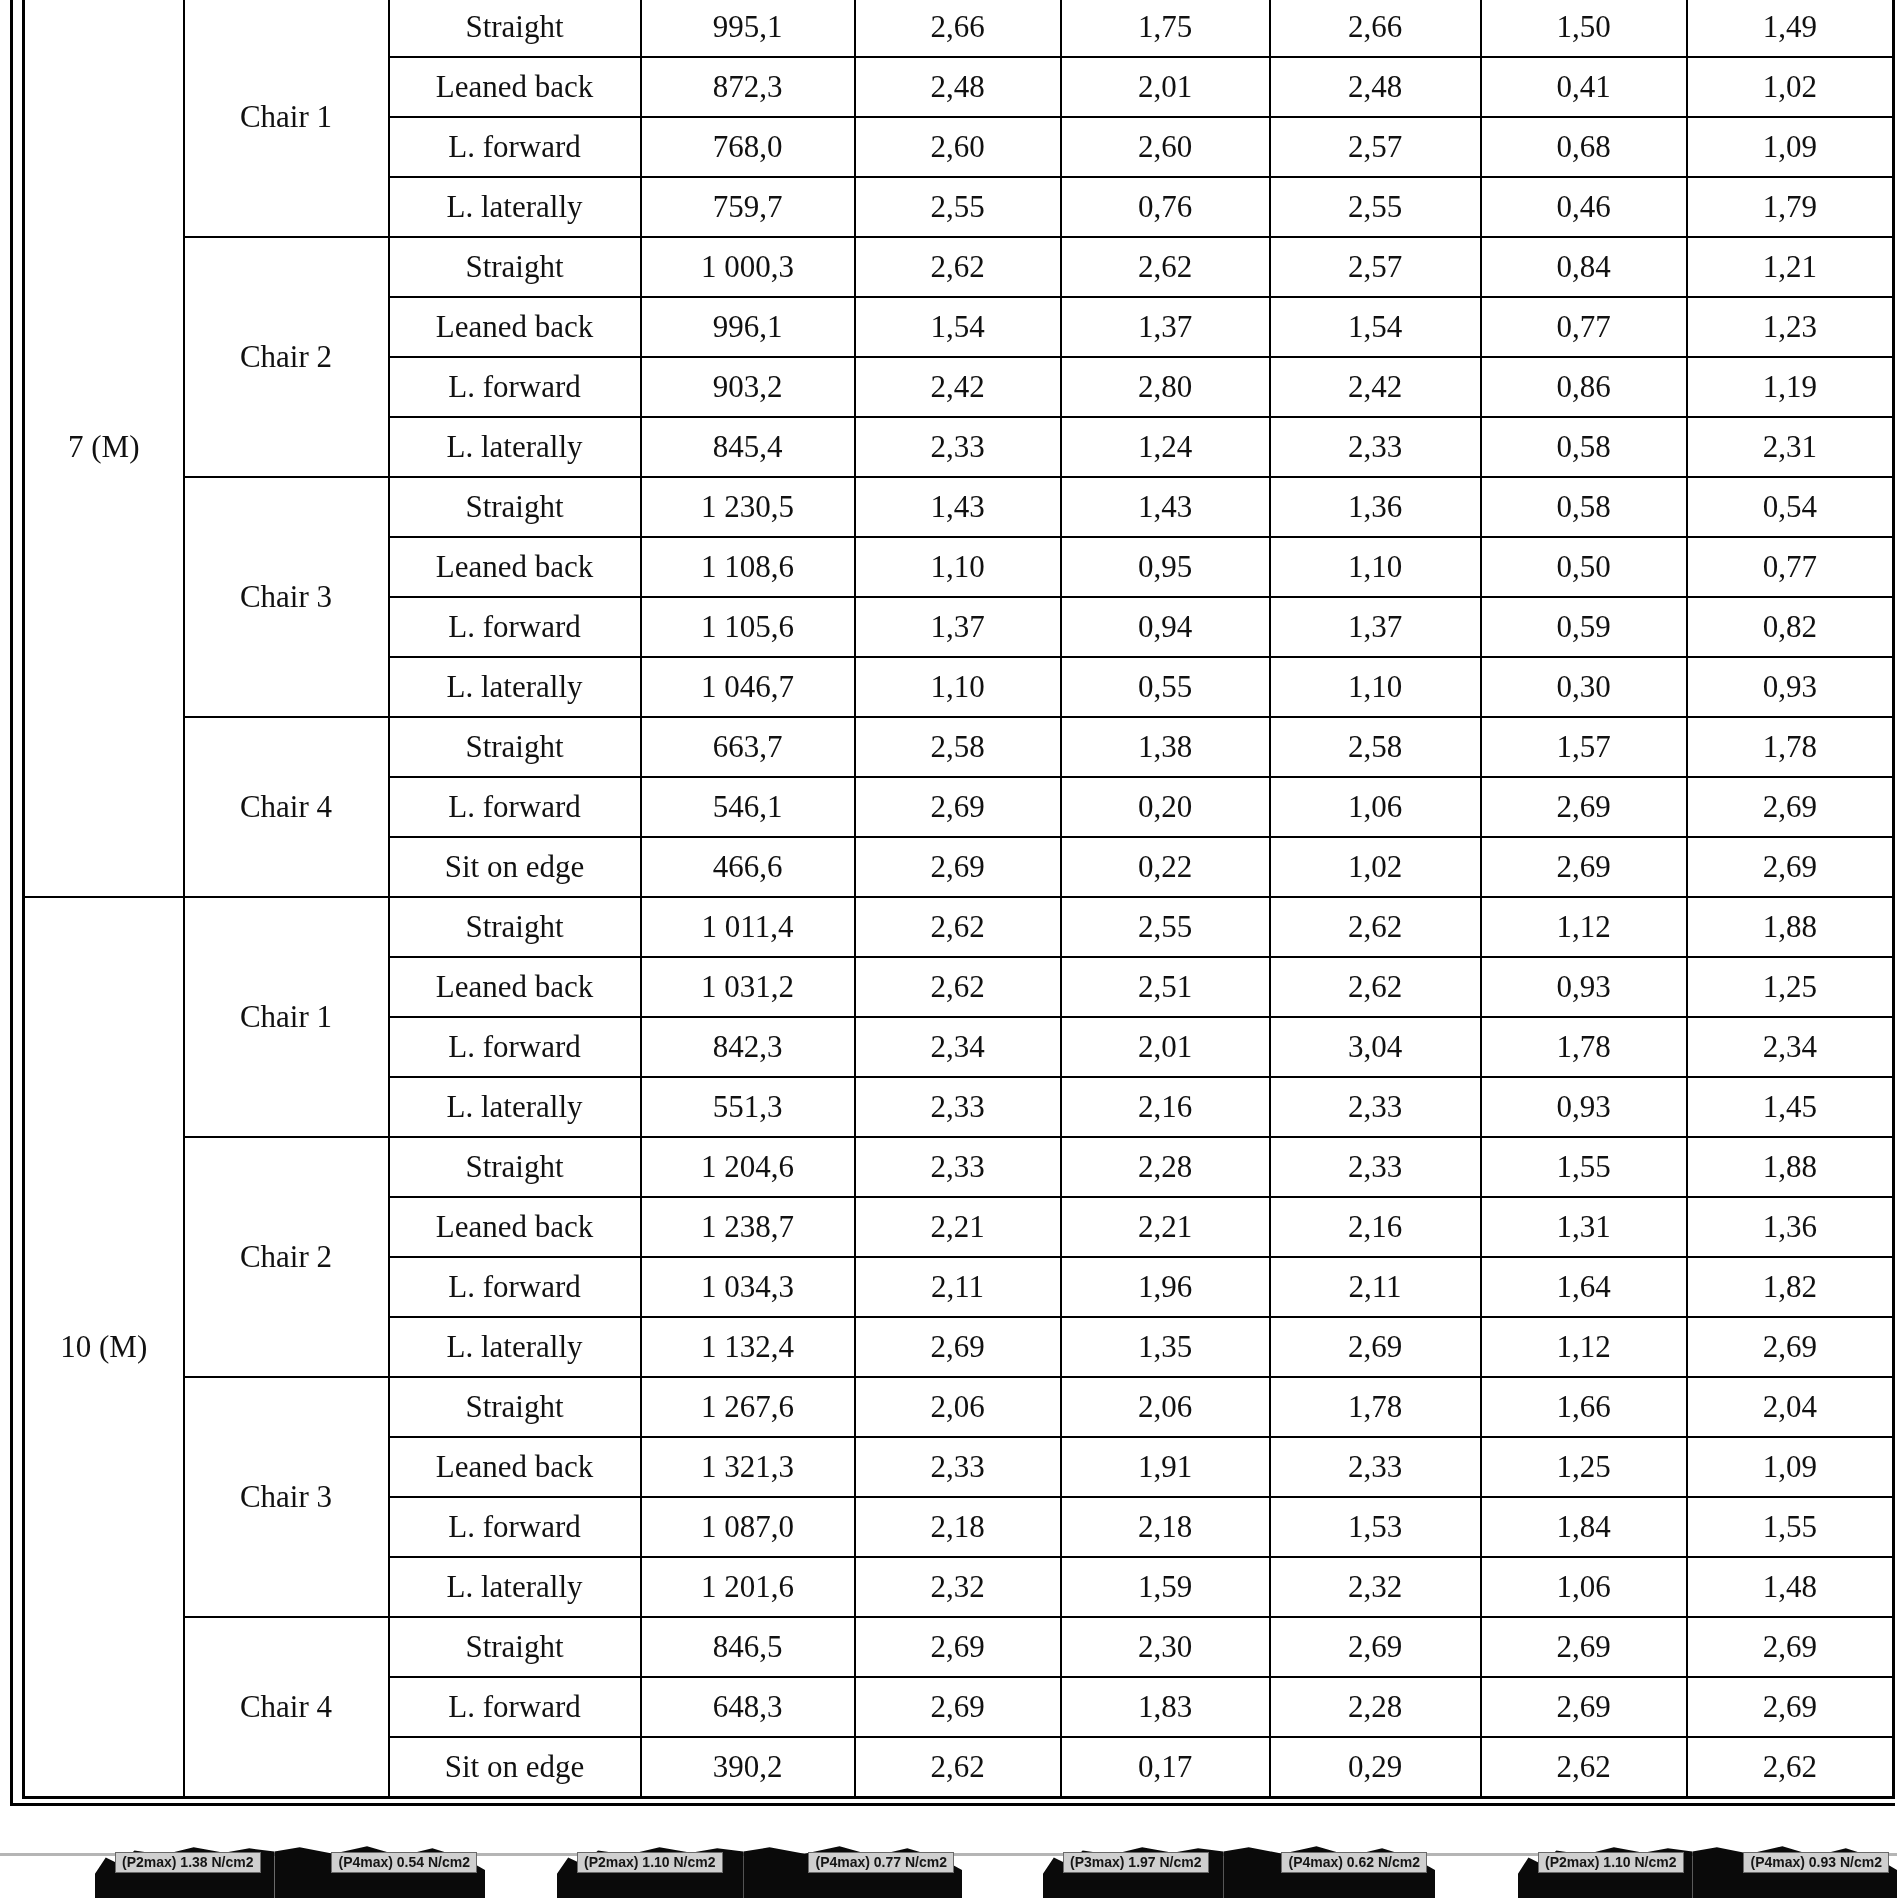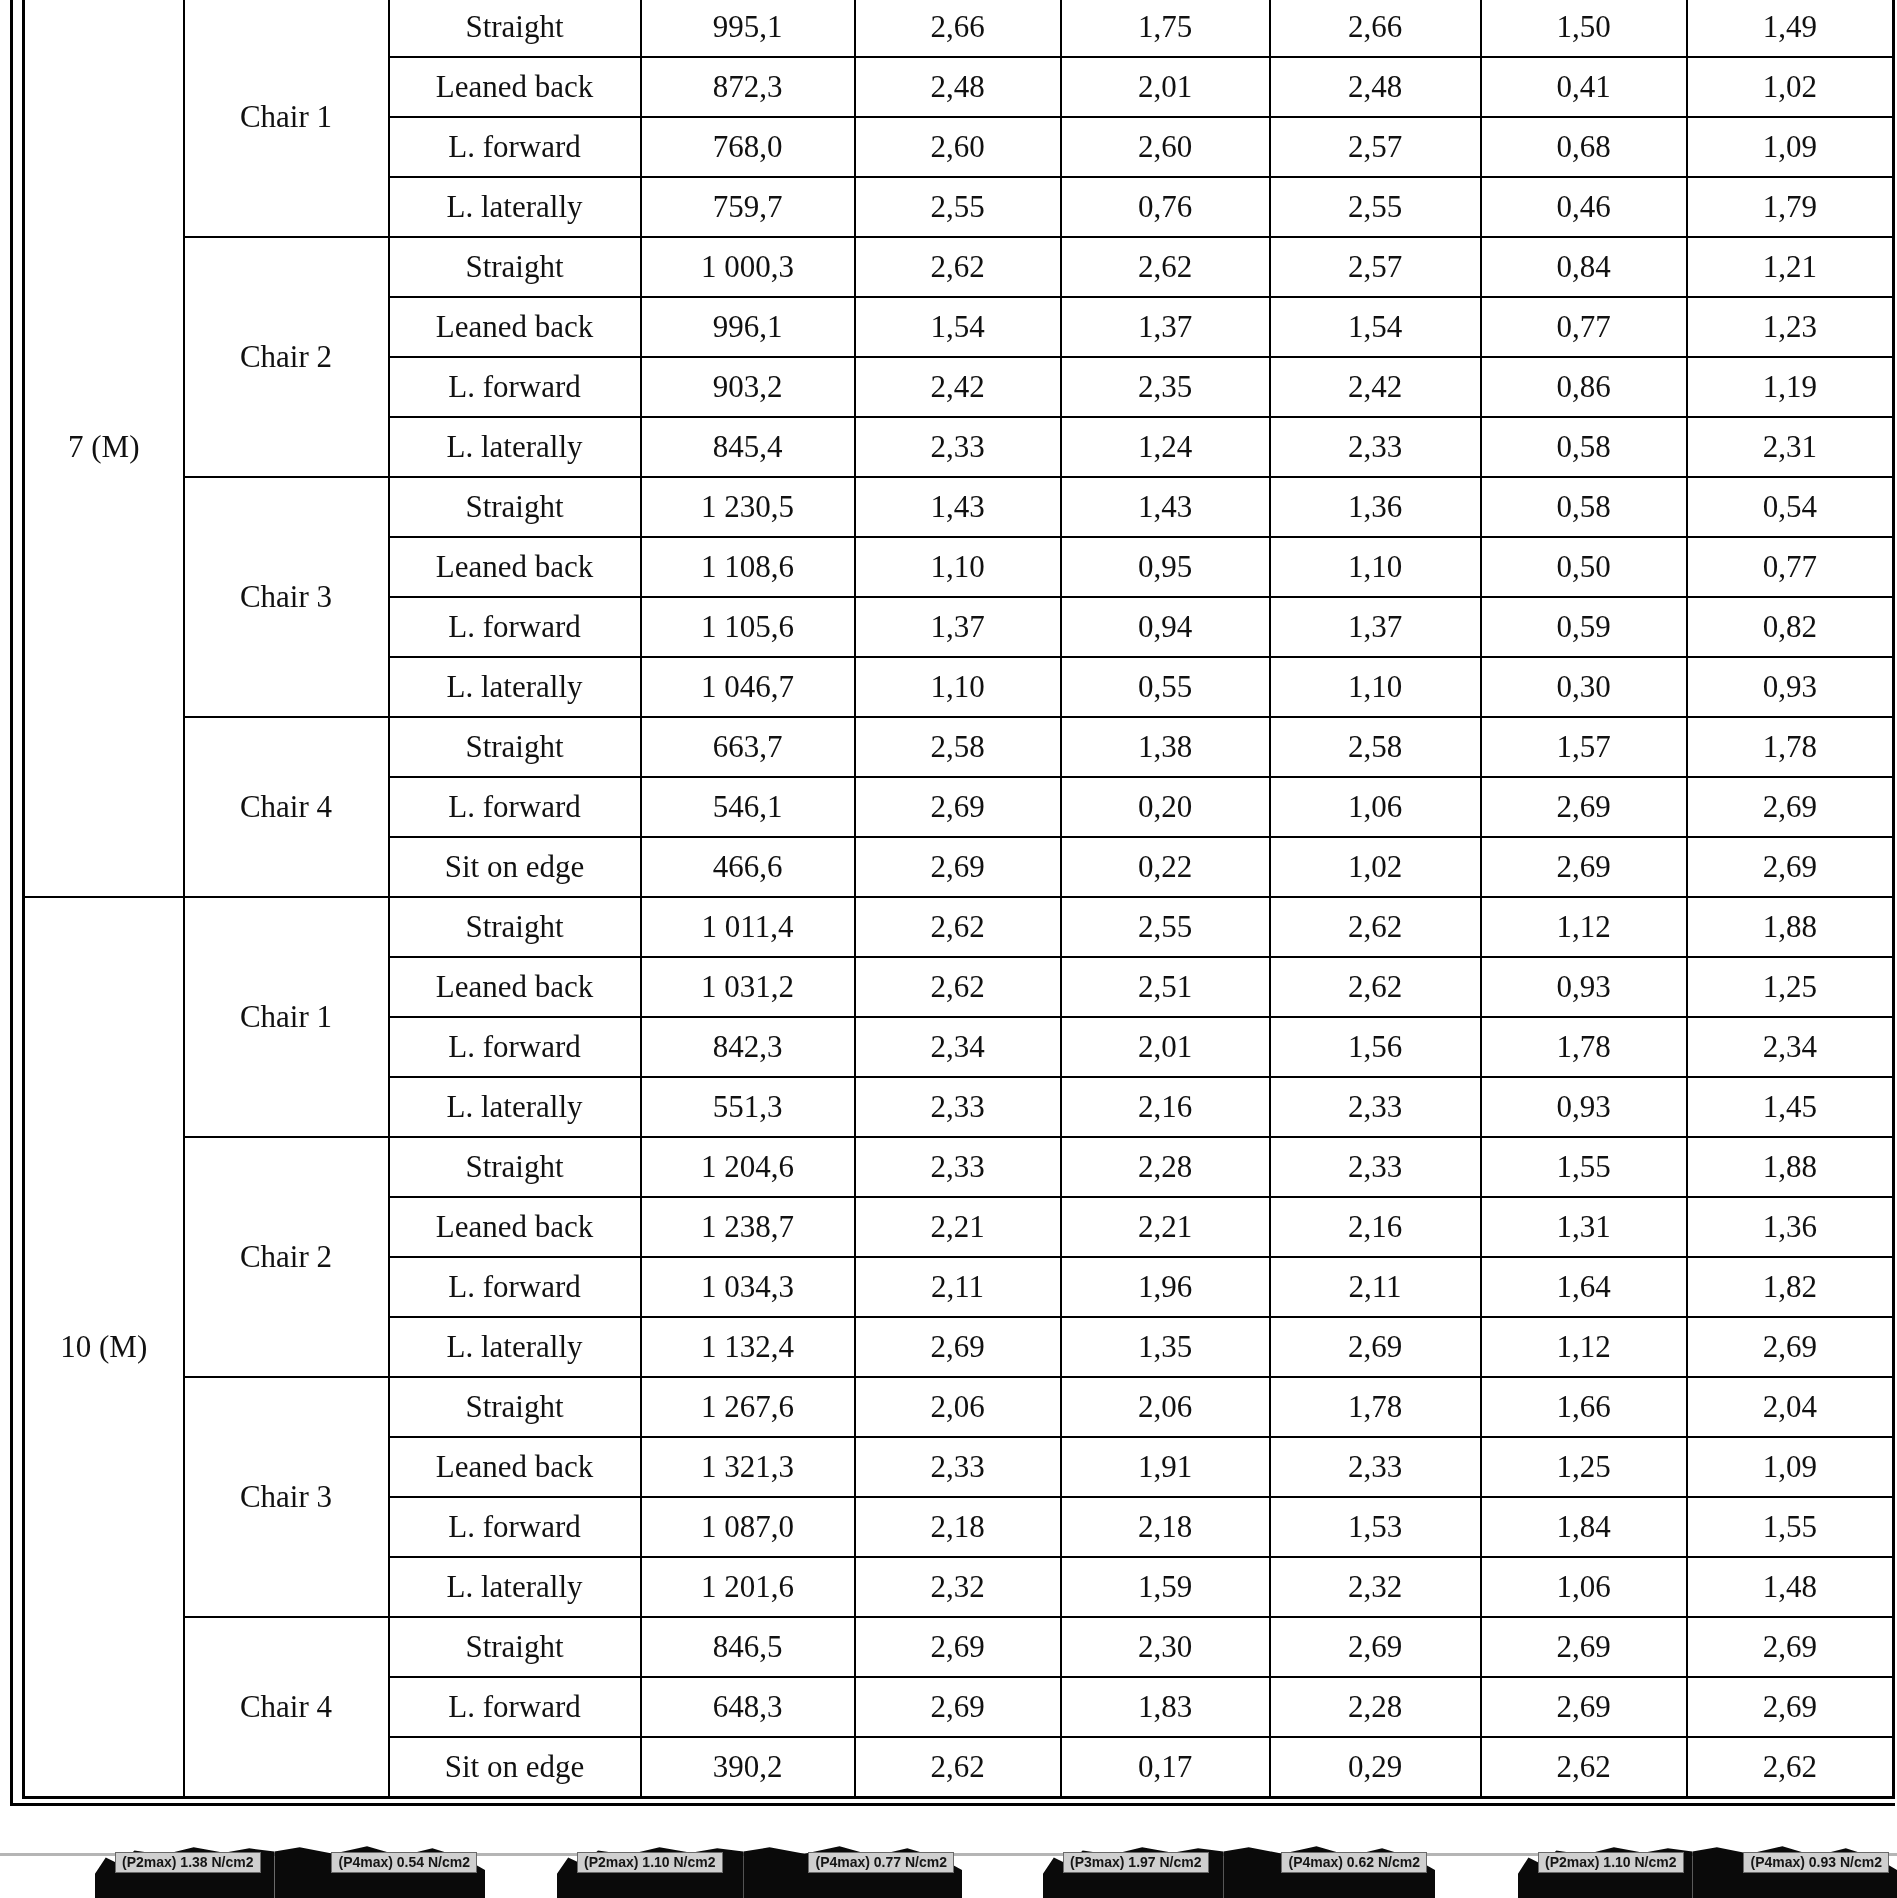--- a/index.html
+++ b/index.html
@@ -133,21 +133,21 @@
           <td class="value-cell">1,54</td>
           <td class="value-cell">1,37</td>
           <td class="value-cell">1,54</td>
           <td class="value-cell">0,77</td>
           <td class="value-cell">1,23</td>
         </tr>
         <tr>
           <td class="posture-cell">L. forward</td>
           <td class="force-cell">903,2</td>
           <td class="value-cell">2,42</td>
-          <td class="value-cell">2,35</td>
+          <td class="value-cell">2,80</td>
           <td class="value-cell">2,42</td>
           <td class="value-cell">0,86</td>
           <td class="value-cell">1,19</td>
         </tr>
         <tr>
           <td class="posture-cell">L. laterally</td>
           <td class="force-cell">845,4</td>
           <td class="value-cell">2,33</td>
           <td class="value-cell">1,24</td>
           <td class="value-cell">2,33</td>
@@ -237,21 +237,21 @@
           <td class="value-cell">2,51</td>
           <td class="value-cell">2,62</td>
           <td class="value-cell">0,93</td>
           <td class="value-cell">1,25</td>
         </tr>
         <tr>
           <td class="posture-cell">L. forward</td>
           <td class="force-cell">842,3</td>
           <td class="value-cell">2,34</td>
           <td class="value-cell">2,01</td>
-          <td class="value-cell">1,56</td>
+          <td class="value-cell">3,04</td>
           <td class="value-cell">1,78</td>
           <td class="value-cell">2,34</td>
         </tr>
         <tr>
           <td class="posture-cell">L. laterally</td>
           <td class="force-cell">551,3</td>
           <td class="value-cell">2,33</td>
           <td class="value-cell">2,16</td>
           <td class="value-cell">2,33</td>
           <td class="value-cell">0,93</td>

